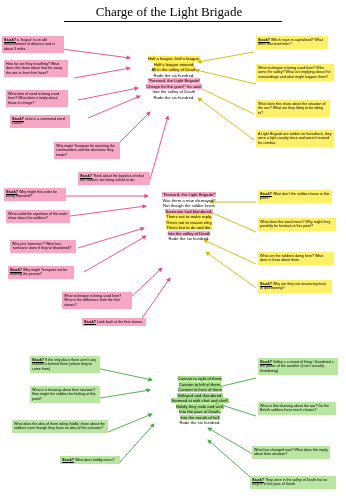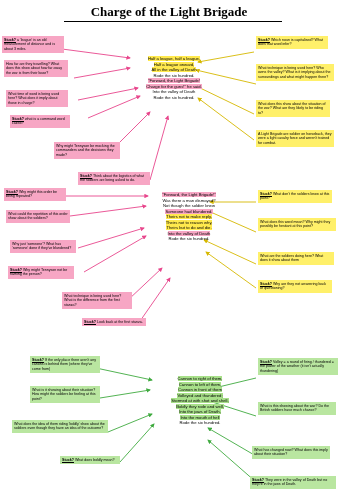--- a/index.html
+++ b/index.html
@@ -6,21 +6,21 @@
   body{
     width:346px;height:500px;
     background:#ffffff;
     font-family:"Liberation Sans", sans-serif;
     overflow:hidden;
     position:relative;
   }
   #page{position:relative;width:346px;height:500px;}
   .title{
     position:absolute;left:0;top:4px;width:338px;text-align:center;
-    font-size:13px;font-weight:bold;color:#000;
+    font-size:13px;font-weight:normal;color:#000;
     font-family:"Liberation Serif", serif;
   }
   .title-underline{
     position:absolute;left:64px;top:21px;width:218px;height:1px;background:#000;
   }
   .note{
     position:absolute;
     font-size:3.6px;
     line-height:1.25;
     color:#000;

